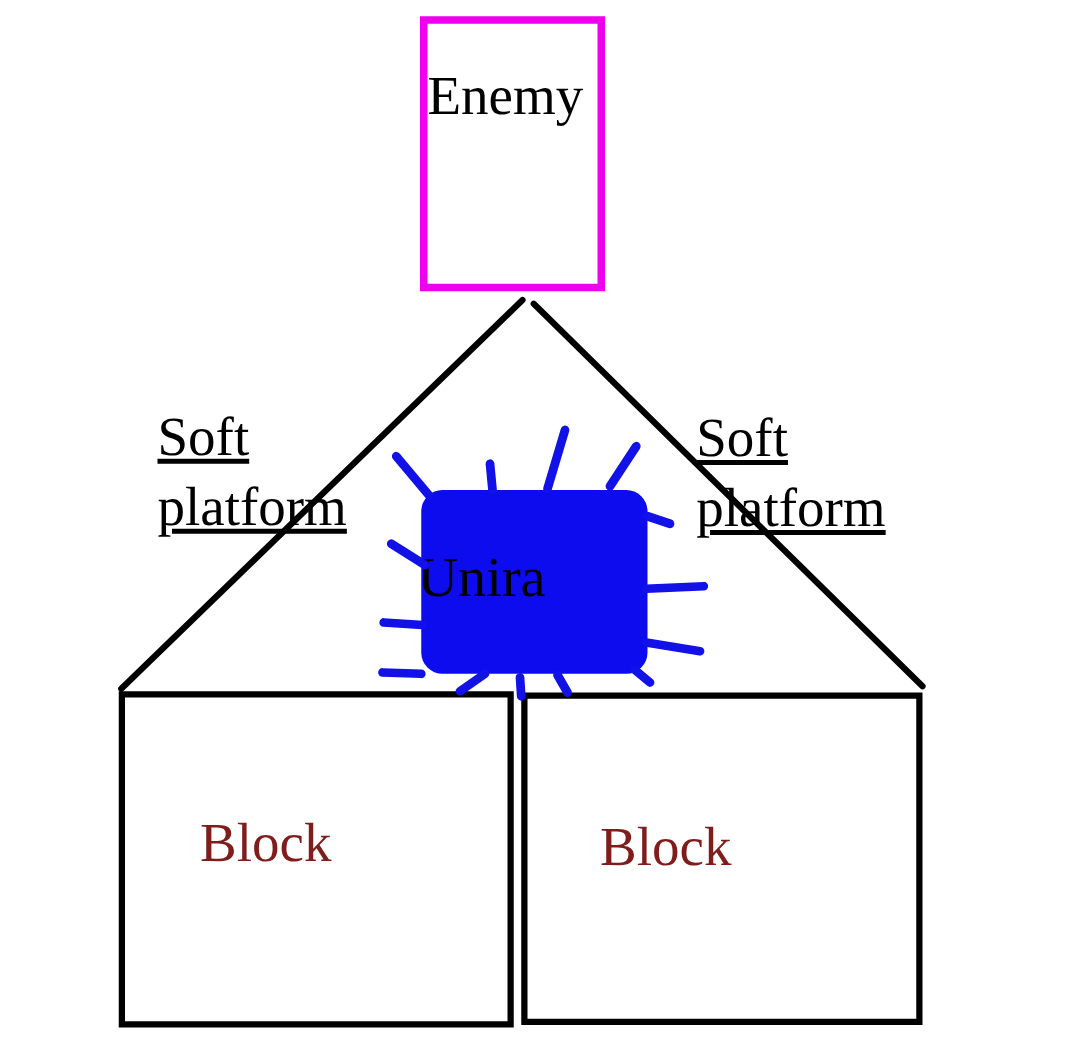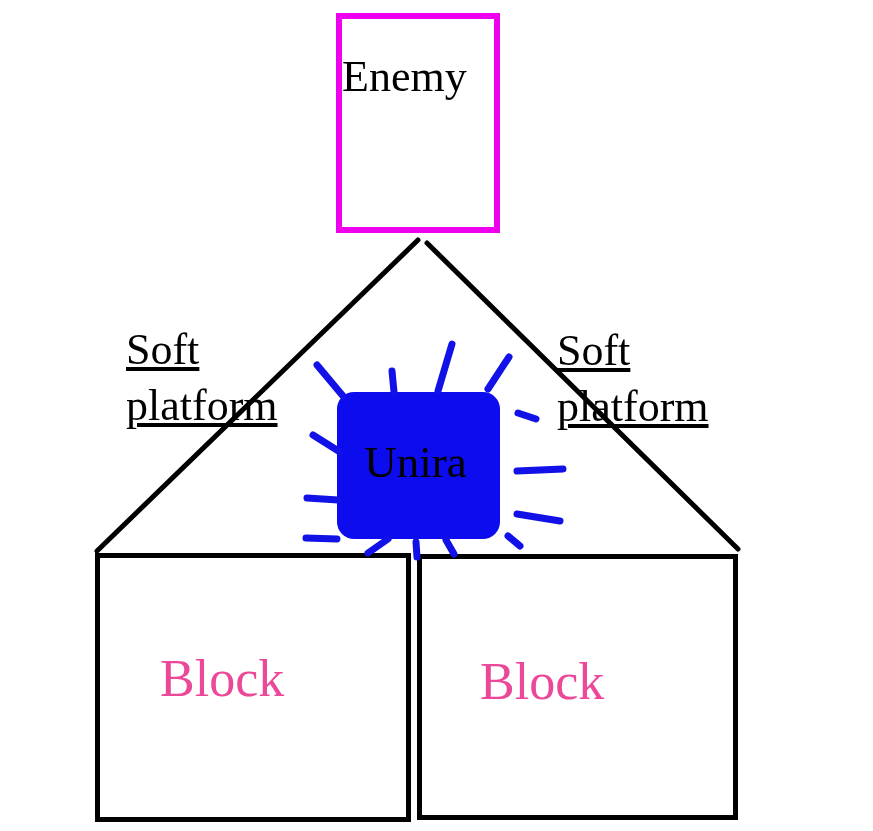--- a/index.html
+++ b/index.html
@@ -15,21 +15,21 @@
     background: #ffffff;
     overflow: hidden;
   }
   .canvas * { box-sizing: border-box; }
 
   
   .enemy-box {
     position: absolute;
     left: 336px;
     top: 13px;
-    width: 164px;
+    width: 148px;
     height: 220px;
     border: 6px solid #ee00ee;
     background: #ffffff;
   }
   .enemy-label {
     position: absolute;
     left: 0px;
     top: 36px;
     font-size: 44px;
     line-height: 1;
@@ -47,50 +47,50 @@
     text-decoration: underline;
   }
   .soft-label.left  { left: 126px; top: 322px; }
   .soft-label.right { left: 557px; top: 323px; }
 
   
   .unira-box {
     position: absolute;
     left: 337px;
     top: 392px;
-    width: 163px;
+    width: 181px;
     height: 147px;
     background: #0c0cee;
     border-radius: 17px;
     display: flex;
     align-items: center;
-    justify-content: center;
+    justify-content: flex-start;
   }
   .unira-label {
     font-size: 45px;
     line-height: 1;
     color: #000000;
     position: relative;
     top: -3px;
     left: -3px;
   }
 
   
   .block-box {
     position: absolute;
     border: 5px solid #000000;
     background: #ffffff;
   }
   .block-box.left  { left: 95px;  top: 553px; width: 316px; height: 269px; }
   .block-box.right { left: 417px; top: 554px; width: 321px; height: 266px; }
   .block-label {
     position: absolute;
-    font-size: 52px;
+    font-size: 44px;
     line-height: 1;
-    color: #ec4899;
+    color: #7f1d1d;
     white-space: nowrap;
   }
   .block-box.left  .block-label { left: 60px; top: 95px; }
   .block-box.right .block-label { left: 58px; top: 97px; }
 
   
   .overlay {
     position: absolute;
     left: 0;
     top: 0;

